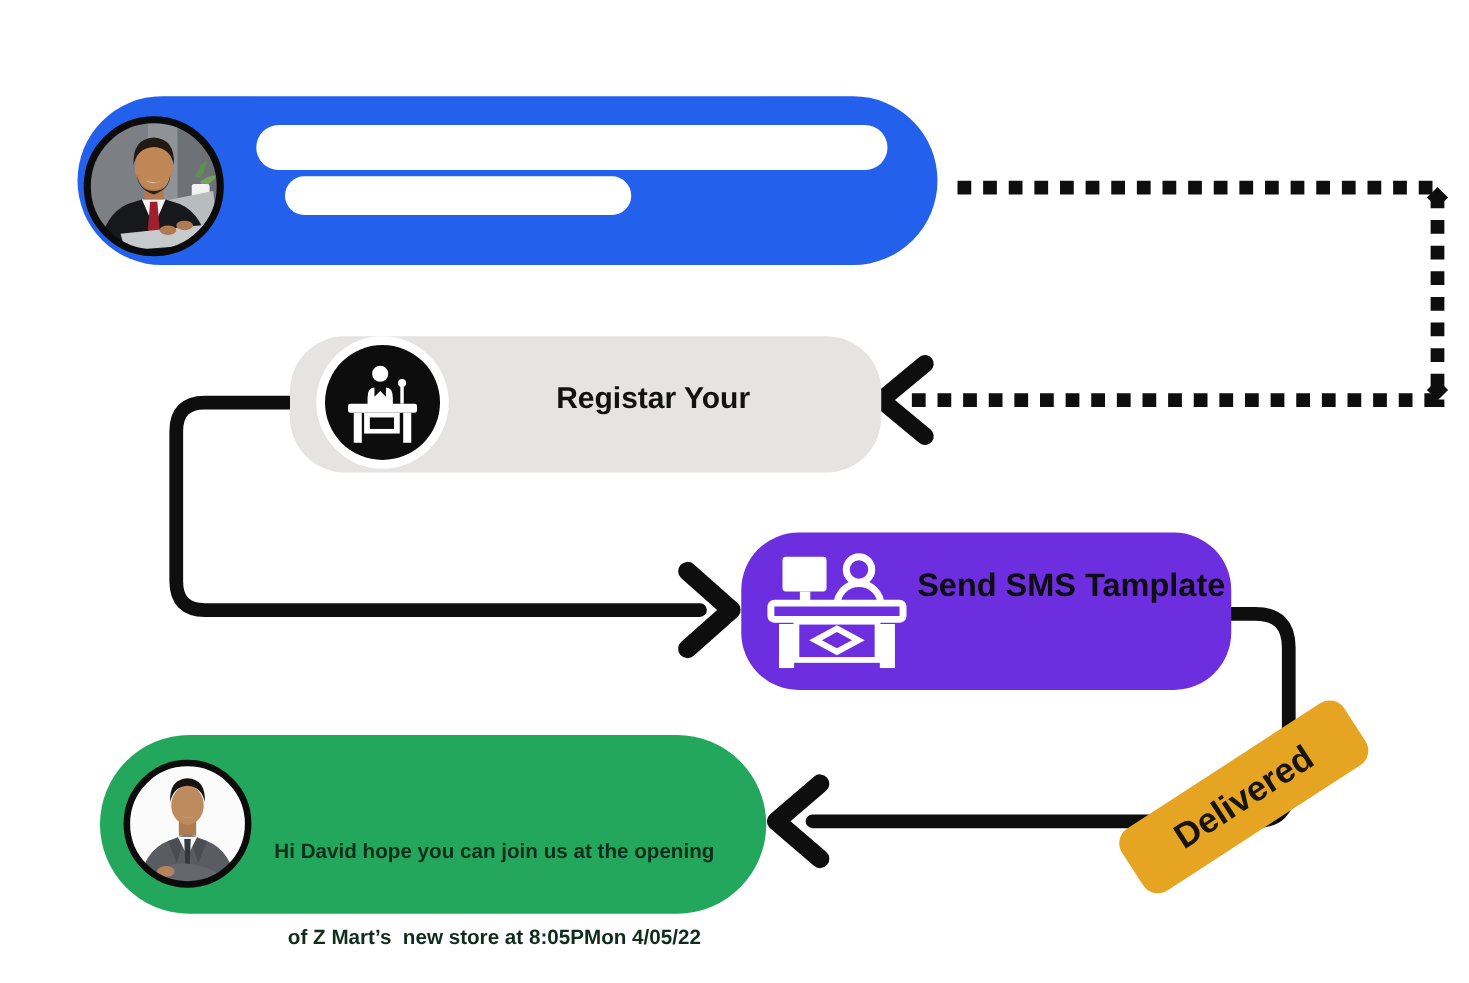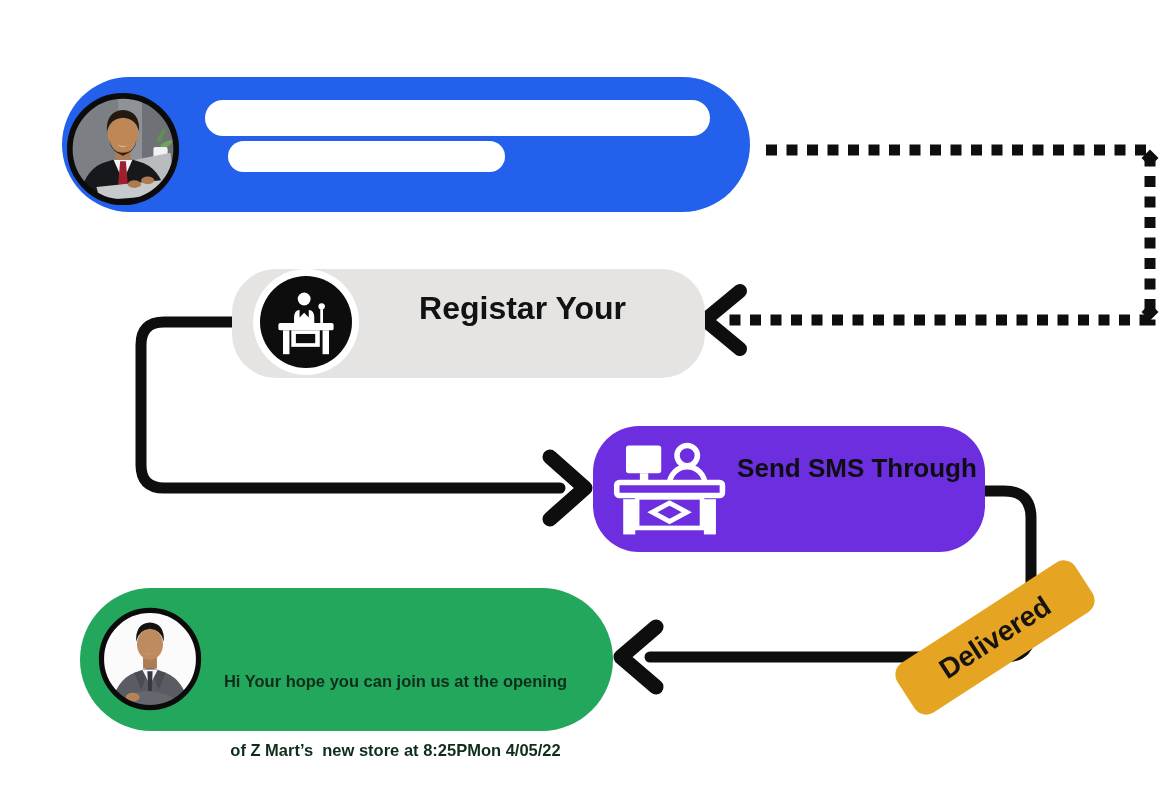--- a/index.html
+++ b/index.html
@@ -25,21 +25,21 @@
   .ph-bar-1{left:205px;top:100px;width:505px;height:36px;}
   .ph-bar-2{left:228px;top:141px;width:277px;height:31px;}
 
   
   .ring-white{position:absolute;left:253px;top:269px;width:106px;height:106px;border-radius:50%;background:#ffffff;}
   .circle-black{position:absolute;left:260px;top:276px;width:92px;height:92px;border-radius:50%;background:#0d0d0d;}
   .circle-black svg{display:block;width:100%;height:100%;}
 
   
   .label{position:absolute;font-weight:700;color:#121212;text-align:center;line-height:1.42;}
-  .label-register{left:355px;top:286px;width:335px;font-size:32px;}
+  .label-register{left:355px;top:302px;width:335px;font-size:24px;}
   .label-sendsms{left:733px;top:450px;width:248px;font-size:26px;line-height:1.45;color:#0d0d12;}
   .label-message{left:203px;top:624px;width:385px;font-size:16.5px;line-height:1.4;color:#0e2e1b;white-space:pre;}
 
   
   .icon-desk{position:absolute;left:608px;top:438px;width:125px;height:102px;}
   .icon-desk svg{display:block;width:100%;height:100%;}
 
   
   .tag-delivered{position:absolute;left:889px;top:608px;width:212px;height:59px;border-radius:14px;
     transform:rotate(-33deg);display:flex;align-items:center;justify-content:center;
@@ -136,21 +136,21 @@
       <path d="M64 50 a 19 19 0 0 1 38 0" fill="none" stroke="#ffffff" stroke-width="6"></path>
       <rect x="7" y="48" width="114" height="14" rx="3" fill="none" stroke="#ffffff" stroke-width="6"></rect>
       <rect x="14" y="66" width="13" height="38" fill="#ffffff"></rect>
       <rect x="101" y="66" width="13" height="38" fill="#ffffff"></rect>
       <rect x="29" y="64" width="70" height="33" fill="none" stroke="#ffffff" stroke-width="5"></rect>
       <polygon points="64,67 88,80 64,93 40,80" fill="#ffffff"></polygon>
       <polygon points="64,73 77,80 64,87 51,80" fill="#6c2ede"></polygon>
     </svg>
   </div>
   <div class="label label-sendsms">
-    <div>Send SMS Through</div>
+    <div>Send SMS Tamplate</div>
   </div>
 
   <div class="pill pill-green" style="background: rgb(35, 167, 92);"></div>
   <div class="avatar avatar-recipient">
     <svg viewBox="0 0 120 120">
       <defs>
           <clipPath id="av2">
             <circle cx="60" cy="60" r="56"></circle>
           </clipPath>
         </defs>
@@ -165,22 +165,22 @@
         <ellipse cx="40" cy="104" rx="8" ry="5" fill="#b5835a"></ellipse>
         <rect x="52" y="57" width="16" height="14" fill="#ad7c52"></rect>
         <ellipse cx="60" cy="43" rx="15" ry="18" fill="#bd8b5e"></ellipse>
         <path d="M44 40 Q43 19 60 18 Q77 19 76 40 Q73 26 60 25 Q47 26 44 40 Z" fill="#151210"></path>
         <path d="M53 52 q7 5 14 0 q-6 5 -14 0 Z" fill="#ffffff"></path>
       </g>
       <circle cx="60" cy="60" r="56" fill="none" stroke="#0b0b0b" stroke-width="6"></circle>
     </svg>
   </div>
   <div class="label label-message">
-    <div>Hi Your hope you can join us at the opening</div>
-    <div>of Z Mart’s  new store at 8:25PMon 4/05/22</div>
+    <div>Hi David hope you can join us at the opening</div>
+    <div>of Z Mart’s  new store at 8:05PMon 4/05/22</div>
     
   </div>
 
   <div class="tag-delivered" style="background: rgb(229, 165, 34);">
     <span>Delivered</span>
   </div>
 
 </div>
 
 </body></html>

